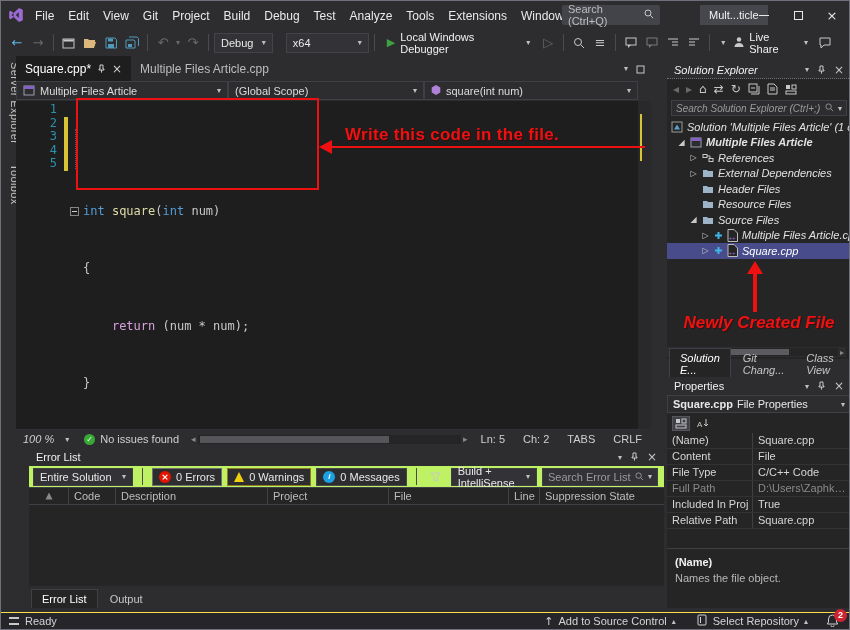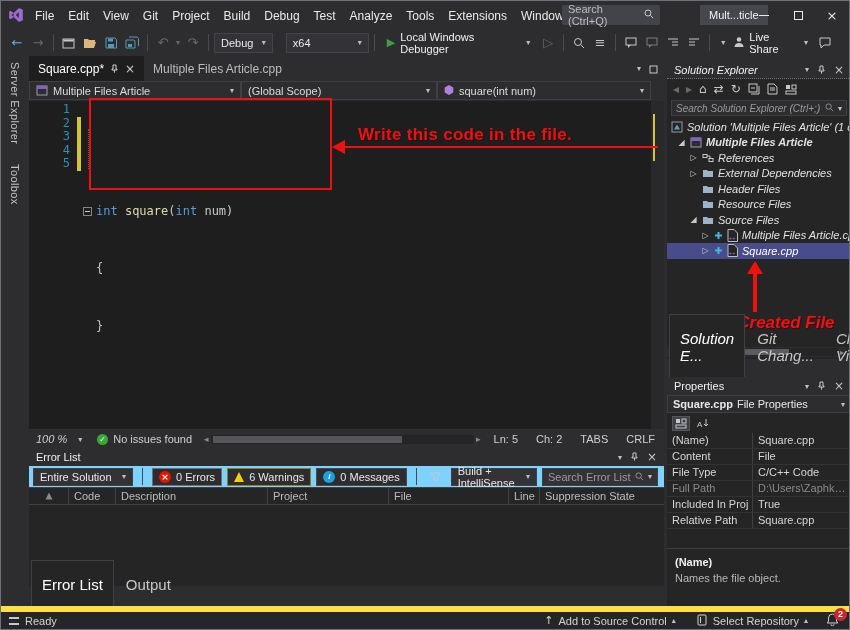--- a/index.html
+++ b/index.html
@@ -33,21 +33,21 @@
   .chev { font-size:8px; color:#c0c0c0; margin-left:6px; }
   .runbtn { height:22px; display:flex; align-items:center; gap:5px; padding:0 7px; font-size:11px; color:#f1f1f1; }
   .play { color:#3ea33e; font-size:11px; }
   #livesharewrap { margin-left:auto; display:flex; align-items:center; padding-right:8px; }
 
   
   #leftstrip { position:absolute; left:0; top:55px; width:28px; bottom:23px; background:#2d2d30; display:flex; flex-direction:column; align-items:center; padding-top:6px; gap:20px; }
   .vtab { writing-mode:vertical-rl; font-size:11px; color:#c2c2c2; letter-spacing:.4px; }
 
   
-  #editor { position:absolute; left:28px; top:55px; width:635px; height:392px; }
+  #editor { position:absolute; left:15px; top:55px; width:635px; height:392px; }
   #tabbar { height:25px; background:#2d2d30; display:flex; align-items:stretch; }
   .etab { display:flex; align-items:center; gap:6px; padding:0 9px; font-size:12px; color:#bdbdbd; }
   .etab.active { background:#1e1e1e; color:#ffffff; }
   .tabclose { font-size:12px; color:#d0d0d0; }
   #tabbar-right { margin-left:auto; display:flex; align-items:center; gap:8px; padding-right:6px; color:#c8c8c8; }
   #navbar { height:20px; background:#2d2d30; display:flex; padding-right:13px; }
   .navdd { height:19px; border:1px solid #3f3f46; background:#2d2d30; display:flex; align-items:center; gap:5px; padding:0 6px; font-size:11px; color:#dcdcdc; overflow:hidden; white-space:nowrap; }
   .navdd .chev { margin-left:auto; }
   .nav1 { width:212px; } .nav2 { width:196px; } .nav3 { flex:1;text-align:right; }
 
@@ -80,35 +80,35 @@
   .es-field { padding:0 9px; }
 
   
   .panelhead { height:18px; background:#2d2d30; display:flex; align-items:center; padding:0 7px; font-size:11px; color:#f1f1f1; }
   .ph-icons { margin-left:auto; display:flex; align-items:center; gap:8px; color:#c8c8c8; }
   .ph-icons .chev { margin:0; }
   .xicon { font-size:12px; line-height:1; }
 
   
   #errorlist { position:absolute; left:28px; top:447px; width:635px; height:160px; background:#252526; }
-  #el-toolbar { height:22px; display:flex; align-items:center; gap:5px; padding:0 4px; border-bottom:1px solid #3f3f46; background:#7dd3fc; }
+  #el-toolbar { height:22px; display:flex; align-items:center; gap:5px; padding:0 4px; border-bottom:1px solid #3f3f46; background:#bef264; }
   .elcombo { height:18px; border:1px solid #3f3f46; background:#333337; font-size:11px; color:#e8e8e8; display:flex; align-items:center; padding:0 6px; }
   .elbtn { height:18px; border:1px solid #6f6f73; background:#2d2d30; font-size:11px; color:#e8e8e8; display:flex; align-items:center; gap:5px; padding:0 6px; }
   .elbtn.warnb { border-color:#8f7c22; }
   .elbtn.msgb  { border-color:#48484d; }
   .err-dot  { width:12px; height:12px; border-radius:50%; background:var(--error-red,#e51400); color:#fff; font-size:9px; font-weight:bold; line-height:12px; text-align:center; flex:none; }
   .warn-tri { width:0; height:0; border-left:5.5px solid transparent; border-right:5.5px solid transparent; border-bottom:10px solid var(--warn-yellow,#f2cf0e); flex:none; }
   .info-dot { width:12px; height:12px; border-radius:50%; background:var(--info-blue,#1ba1e2); color:#fff; font-size:8px; font-style:italic; font-weight:bold; line-height:12px; text-align:center; flex:none; }
   .elsearch { height:18px; width:116px; border:1px solid #3f3f46; background:#333337; display:flex; align-items:center; gap:4px; padding:0 5px; font-size:11px; color:#9a9a9a; }
   .elsearch span.txt { flex:1; overflow:hidden; white-space:nowrap; }
   #el-colhead { height:17px; display:flex; border-bottom:1px solid #3f3f46; font-size:11px; color:#bdbdbd; background:#252526; }
   .col { border-right:1px solid #3f3f46; padding:1px 5px; overflow:hidden; white-space:nowrap; display:flex; align-items:center; }
   #el-body { height:81px; background:#252526; }
   .btabs { height:22px; background:#2d2d30; display:flex; align-items:flex-end; gap:2px; padding-left:2px; }
-  .btab { font-size:15px; padding:15px 10px; color:#c6c6c6; }
+  .btab { font-size:11px; padding:3px 10px; color:#c6c6c6; }
   .btab.active { background:#252526; border:1px solid #3f3f46; border-bottom:none; color:#ffffff; }
 
   
   #solution-explorer { position:absolute; left:666px; top:60px; width:184px; height:318px; background:#252526;font-style:italic; }
   #solution-explorer .panelhead { border-bottom:1px dotted #6f6f74; }
   .setools { height:20px; display:flex; align-items:center; gap:7px; padding:0 6px; color:#c8c8c8; font-size:12px; }
   .seicon { display:flex; align-items:center; }
   .sesearch { height:16px; margin:1px 4px 3px 4px; border:1px solid #3f3f46; background:#2d2d30; display:flex; align-items:center; gap:4px; padding:0 4px; font-size:10px; color:#9a9a9a; }
   .sesearch .txt { flex:1; overflow:hidden; white-space:nowrap; }
   .tree { font-size:11px; color:#e2e2e2; }
@@ -136,21 +136,21 @@
   .ptool.pressed { background:#3f3f46; border:1px solid #55555c; }
   .prow { height:16px; display:flex; border-bottom:1px solid #313136; font-size:11px; }
   .plabel { width:86px; padding:1px 5px; border-right:1px solid #3f3f46; color:#d6d6d6; overflow:hidden; white-space:nowrap; }
   .pvalue { flex:1; padding:1px 5px; color:#d6d6d6; overflow:hidden; white-space:nowrap; text-overflow:ellipsis; }
   .prow.disabled .plabel, .prow.disabled .pvalue { color:#8a8a8a; }
   .pdesc { position:absolute; left:0; right:0; bottom:0; height:60px; border-top:1px solid #3f3f46; background:#252526; padding:7px 8px; }
   .pdesc-title { font-weight:bold; font-size:11px; color:#f1f1f1; }
   .pdesc-text { font-size:11px; color:#b8b8b8; margin-top:4px; }
 
   
-  #statusbar { position:absolute; left:0; right:0; bottom:0; height:23px; background:#26262a; border-top:6px solid #fde047;
+  #statusbar { position:absolute; left:0; right:0; bottom:0; height:17px; background:#26262a; border-top:1px solid #fde047;
                display:flex; align-items:center; font-size:11px; color:#d4d4d4; padding:0 8px; }
   .sbleft { display:flex; align-items:center; gap:6px; }
   .sbright { margin-left:auto; display:flex; align-items:center; gap:4px; }
   .sbitem { display:flex; align-items:center; gap:5px; padding:0 8px; }
   .bellwrap { position:relative; margin-left:6px; margin-right:2px; display:flex; }
   .badge { position:absolute; top:-5px; right:-8px; min-width:13px; height:13px; border-radius:7px; background:#cf2331; color:#fff;
            font-size:9px; line-height:13px; text-align:center; padding:0 2px; font-weight:bold; }
   .tasks-icon { display:inline-block; width:10px; height:8px; border-top:2px solid #c8c8c8; border-bottom:2px solid #c8c8c8; }
 </style>
 </head>
@@ -341,20 +341,21 @@
       <div>2</div>
       <div>3</div>
       <div>4</div>
       <div>5</div>
     </div>
     <div class="modstrip"></div>
     <div class="codelines">
       <div class="cl"></div>
       <div class="cl"><span class="fold"></span><span class="kw">int </span><span class="fn">square</span><span class="pl">(</span><span class="kw">int </span><span class="pl">num</span><span class="pl">)</span></div>
       <div class="cl"><span class="pl">{</span></div>
+      <div class="cl"><span class="pl">    </span><span class="ctl">return</span><span class="pl"> (num * num);</span></div>
       <div class="cl"><span class="pl">}</span></div>
     </div>
     <div class="guide"></div>
     <div class="vscroll">
         <div class="modmark"></div>
       </div>
 
     <div class="ann-box"></div>
     <div class="ann-head"></div>
     <div class="ann-line"></div>
@@ -400,21 +401,21 @@
         <span>Entire Solution</span>
         <span class="chev g">▾</span>
       </span>
     <span class="tbsep"></span>
     <span class="elbtn">
         <span class="err-dot g">×</span>
         <span>0 Errors</span>
       </span>
     <span class="elbtn warnb">
         <span class="warn-tri"></span>
-        <span>6 Warnings</span>
+        <span>0 Warnings</span>
       </span>
     <span class="elbtn msgb">
         <span class="info-dot">i</span>
         <span>0 Messages</span>
       </span>
     <span class="tbsep"></span>
     <span class="tbi" style="height:18px">
         <svg width="11" height="10">
           <path d="M1 1h9L7 5v4L4 8V5z" fill="none" stroke="#c8c8c8"></path>
         </svg>

